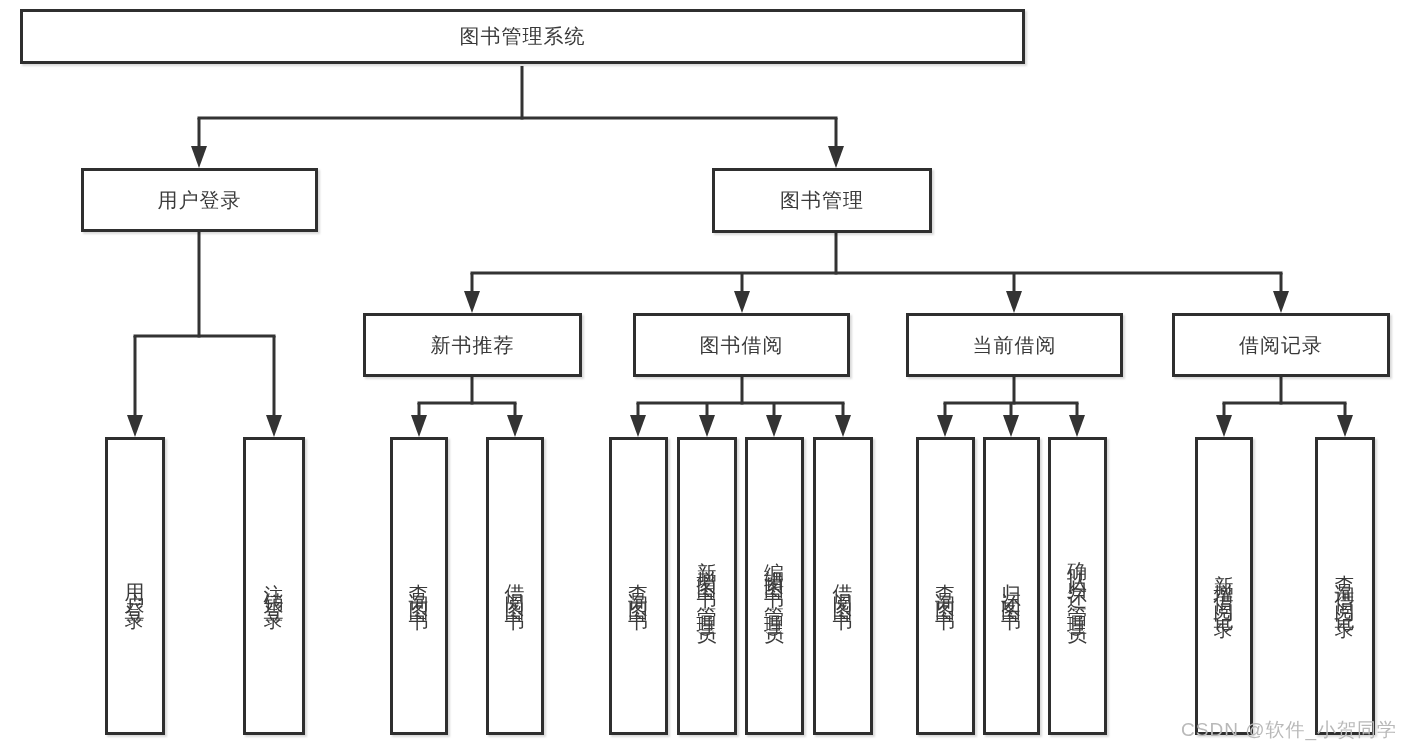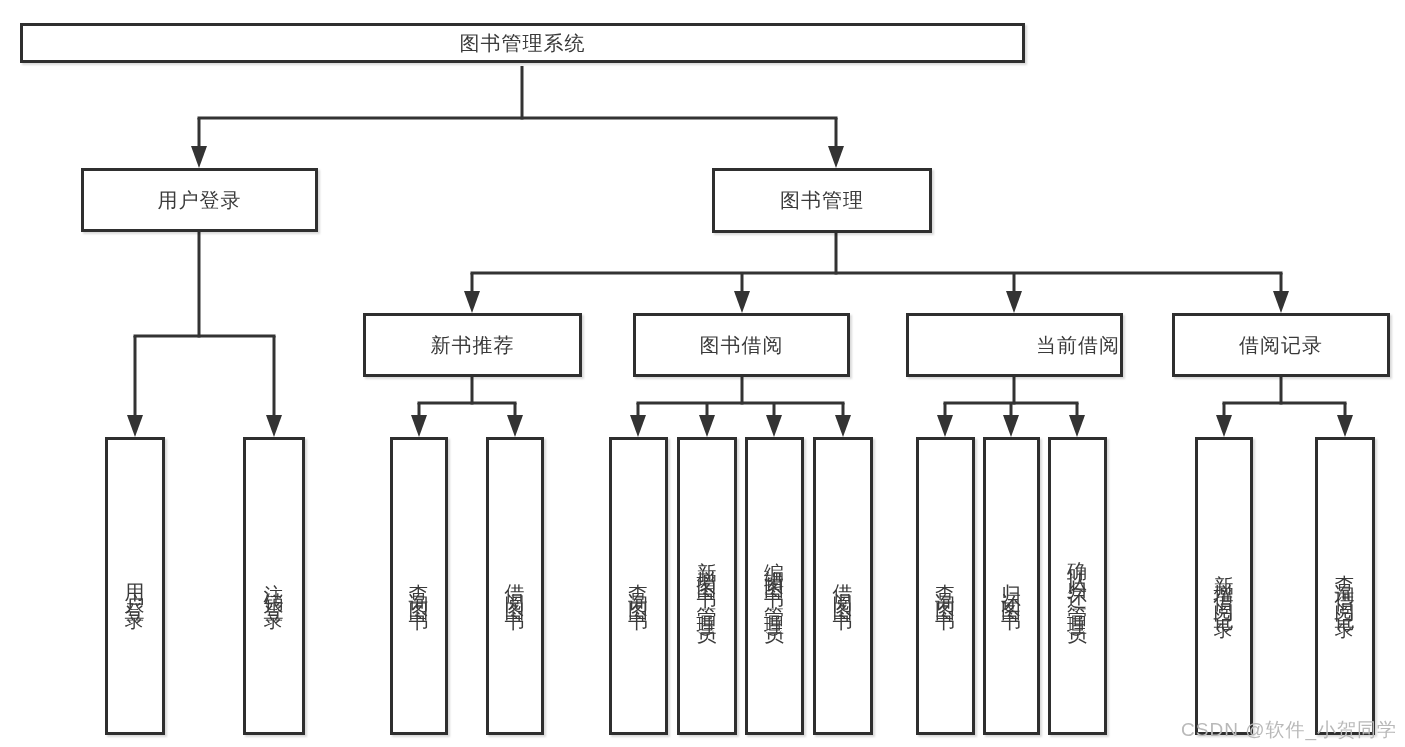--- a/index.html
+++ b/index.html
@@ -111,38 +111,38 @@
     <g>
       <line x1="1281" y1="376" x2="1281" y2="404.5"></line>
       <line x1="1222.5" y1="403" x2="1346.5" y2="403"></line>
       <line x1="1224" y1="403" x2="1224" y2="416"></line>
       <polygon points="1216,415 1232,415 1224,437" stroke="none"></polygon>
       <line x1="1345" y1="403" x2="1345" y2="416"></line>
       <polygon points="1337,415 1353,415 1345,437" stroke="none"></polygon>
     </g>
   </svg>
 
-  <div class="hbox" style="left:20px;top:23px;width:1005px;height:40px;">
+  <div class="hbox" style="left:20px;top:9px;width:1005px;height:55px;">
     <span>图书管理系统</span>
   </div>
 
   <div class="hbox" style="left:81px;top:168px;width:237px;height:64px;">
     <span>用户登录</span>
   </div>
   <div class="hbox" style="left:712px;top:168px;width:220px;height:65px;">
     <span>图书管理</span>
   </div>
 
   <div class="hbox" style="left:363px;top:313px;width:219px;height:64px;">
     <span>新书推荐</span>
   </div>
   <div class="hbox" style="left:633px;top:313px;width:217px;height:64px;justify-content:center;">
     <span>图书借阅</span>
   </div>
-  <div class="hbox" style="left:906px;top:313px;width:217px;height:64px;justify-content:flex-end;">
+  <div class="hbox" style="left:906px;top:313px;width:217px;height:64px;">
     <span>当前借阅</span>
   </div>
   <div class="hbox" style="left:1172px;top:313px;width:218px;height:64px;">
     <span>借阅记录</span>
   </div>
 
   <div class="vbox" style="left:105px;width:60px;">
     <span class="vlabel">用户登录</span>
   </div>
   <div class="vbox" style="left:243px;width:62px;">

